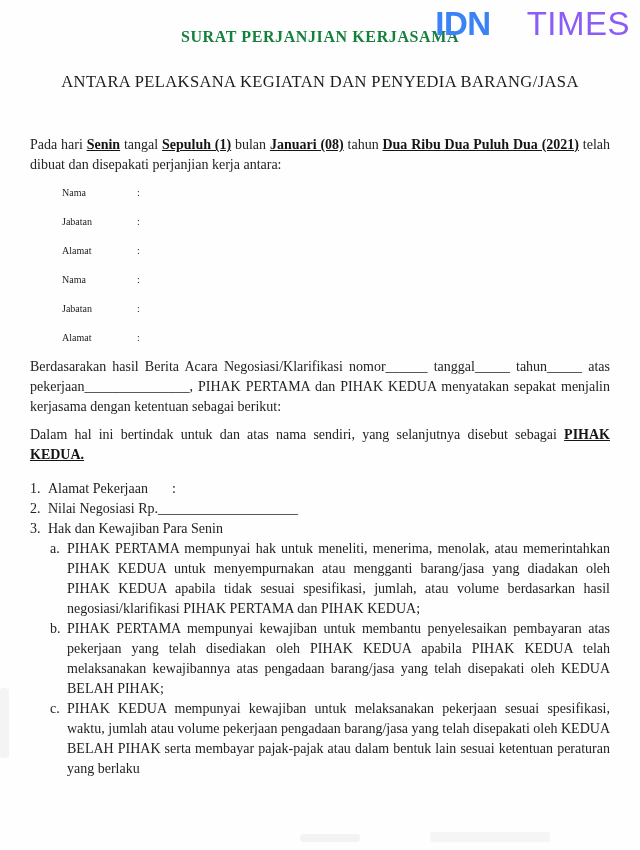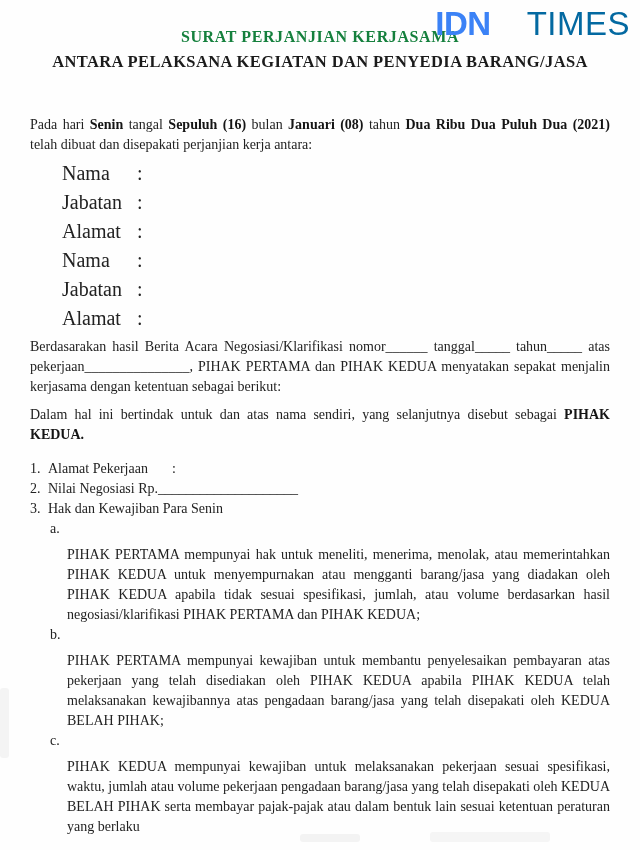--- a/index.html
+++ b/index.html
@@ -20,67 +20,67 @@
   }
   .logo-idn{font-size:33px;font-weight:800;letter-spacing:-0.5px;}
   .logo-times{font-size:33px;font-weight:500;letter-spacing:0.5px;margin-left:7px;}
   
   .title1{
     margin:26px 30px 0 30px;text-align:center;
     font-weight:bold;font-size:16px;letter-spacing:0.6px;line-height:22px;
     color:#15803d;
   }
   .title2{
-    margin:2px 20px 0 20px;text-align:center;
-    font-weight:bold;font-size:16.5px;letter-spacing:0.4px;line-height:23px;
+    margin:22px 20px 0 20px;text-align:center;
+    font-weight:normal;font-size:16.5px;letter-spacing:0.4px;line-height:23px;
     color:#1b1b1b;
   }
   
   .para{
     margin:8px 30px 0 30px;
     font-size:14px;line-height:20px;
     text-align:justify;
   }
   .para.opening{margin-top:42px;}
-  b{font-weight:bold;color:#151515;}
+  b{font-weight:bold;color:#151515;text-decoration:underline;}
   
   .fields{margin:8px 30px 0 30px;}
-  .field-row{display:flex;height:20px;margin-bottom:9px;font-size:20px;line-height:20px;}
+  .field-row{display:flex;height:20px;margin-bottom:9px;font-size:10px;line-height:20px;}
   .field-label{margin-left:32px;width:75px;}
   .field-colon{width:10px;}
   
   .terms{margin:14px 30px 0 30px;font-size:14px;line-height:20px;}
   .term-item{display:flex;}
   .term-num{width:18px;flex:0 0 18px;}
   .term-text{flex:1;}
   .term-item:first-child .colon{margin-left:24px;}
   
   .subitems{margin-left:20px;}
   .sub-item{display:flex;}
   .sub-letter{width:17px;flex:0 0 17px;}
-  .sub-text{flex:1;text-align:justify;margin-top:26px;}
+  .sub-text{flex:1;text-align:justify;}
   
   .smudge{position:absolute;background:#f3f3f3;border-radius:3px;}
   .smudge.s1{left:300px;top:834px;width:60px;height:8px;}
   .smudge.s2{left:430px;top:832px;width:120px;height:10px;background:#f5f5f5;}
   .smudge.s3{left:0;top:688px;width:9px;height:70px;background:#f4f4f4;}
 </style>
 </head>
 <body>
 
 <div class="page" style="color: rgb(34, 34, 34);">
 
   <div class="logo">
-    <span class="logo-idn" style="color: #3b82f6;">IDN</span><span class="logo-times" style="color: #0369a1; margin-left: 36px;">TIMES</span>
+    <span class="logo-idn" style="color: #3b82f6;">IDN</span><span class="logo-times" style="color: #8b5cf6; margin-left: 36px;">TIMES</span>
   </div>
 
   <div class="title1">SURAT PERJANJIAN KERJASAMA</div>
   <div class="title2">ANTARA PELAKSANA KEGIATAN DAN PENYEDIA BARANG/JASA</div>
 
-  <p class="para opening">Pada hari <b>Senin</b> tangal <b>Sepuluh (16)</b> bulan <b>Januari (08)</b> tahun <b>Dua Ribu Dua Puluh Dua (2021)</b> telah dibuat dan disepakati perjanjian kerja antara:</p>
+  <p class="para opening">Pada hari <b>Senin</b> tangal <b>Sepuluh (1)</b> bulan <b>Januari (08)</b> tahun <b>Dua Ribu Dua Puluh Dua (2021)</b> telah dibuat dan disepakati perjanjian kerja antara:</p>
 
   <div class="fields">
     <div class="field-row">
       <span class="field-label">Nama</span>
       <span class="field-colon">:</span>
     </div>
     <div class="field-row">
       <span class="field-label">Jabatan</span>
       <span class="field-colon">:</span>
     </div>

